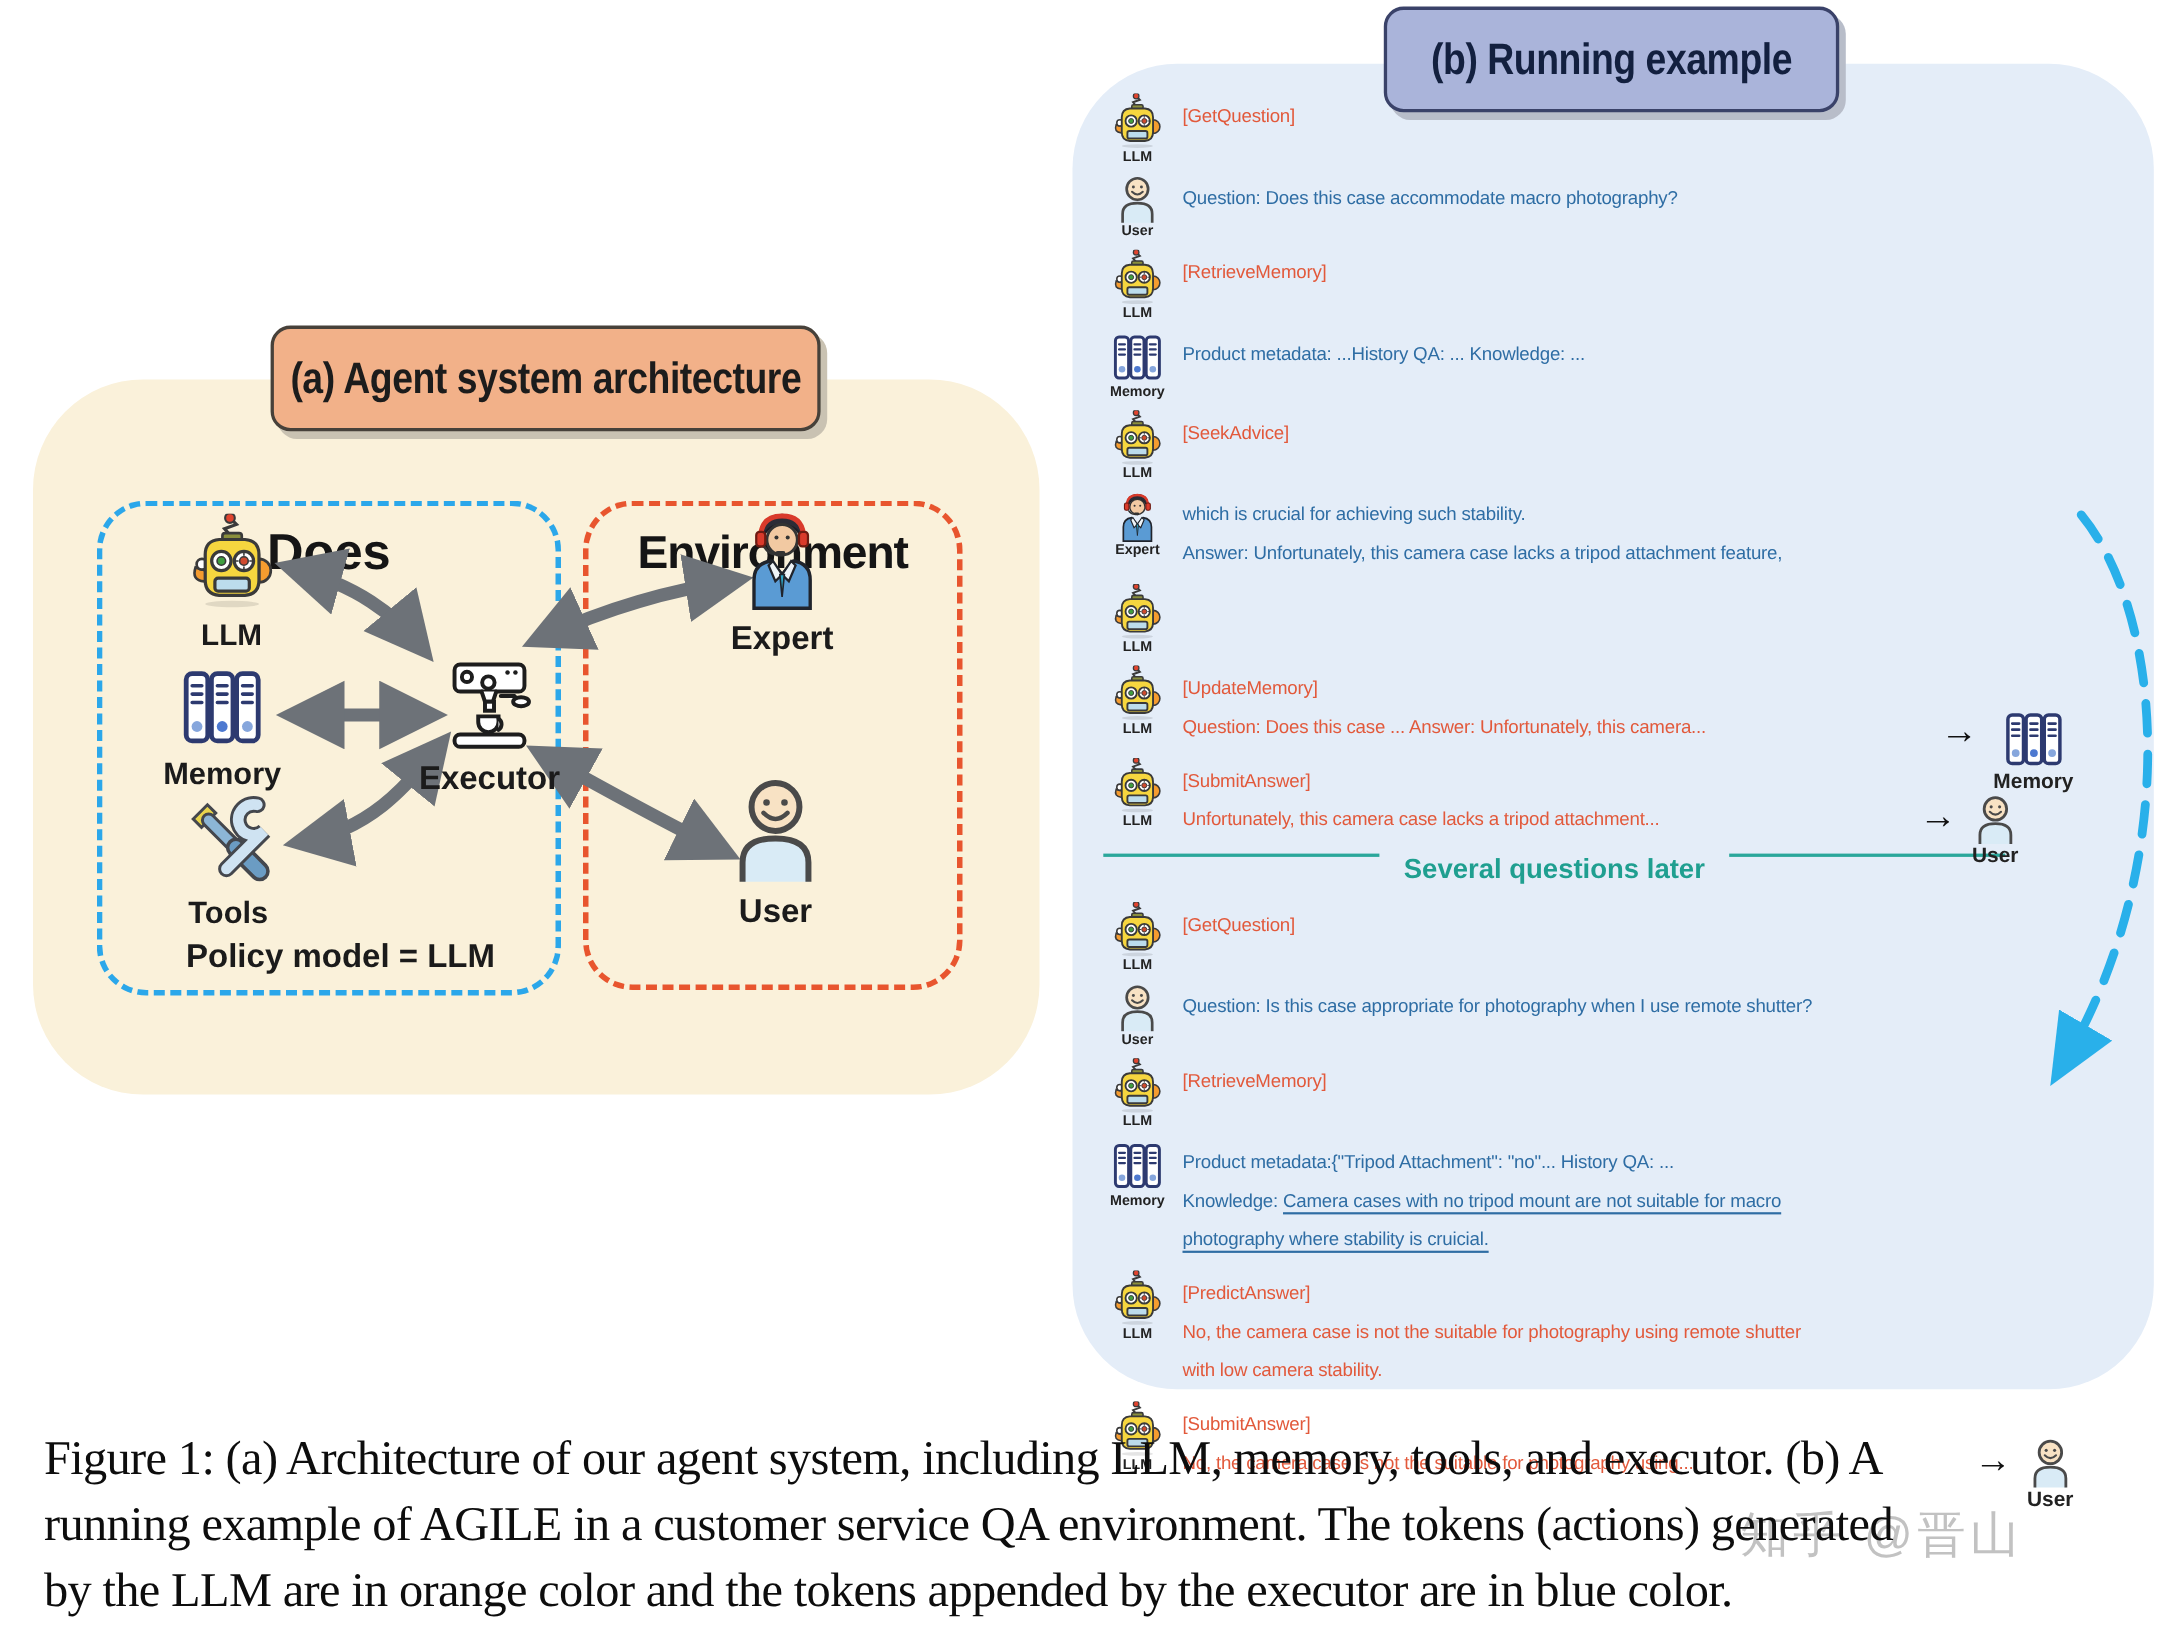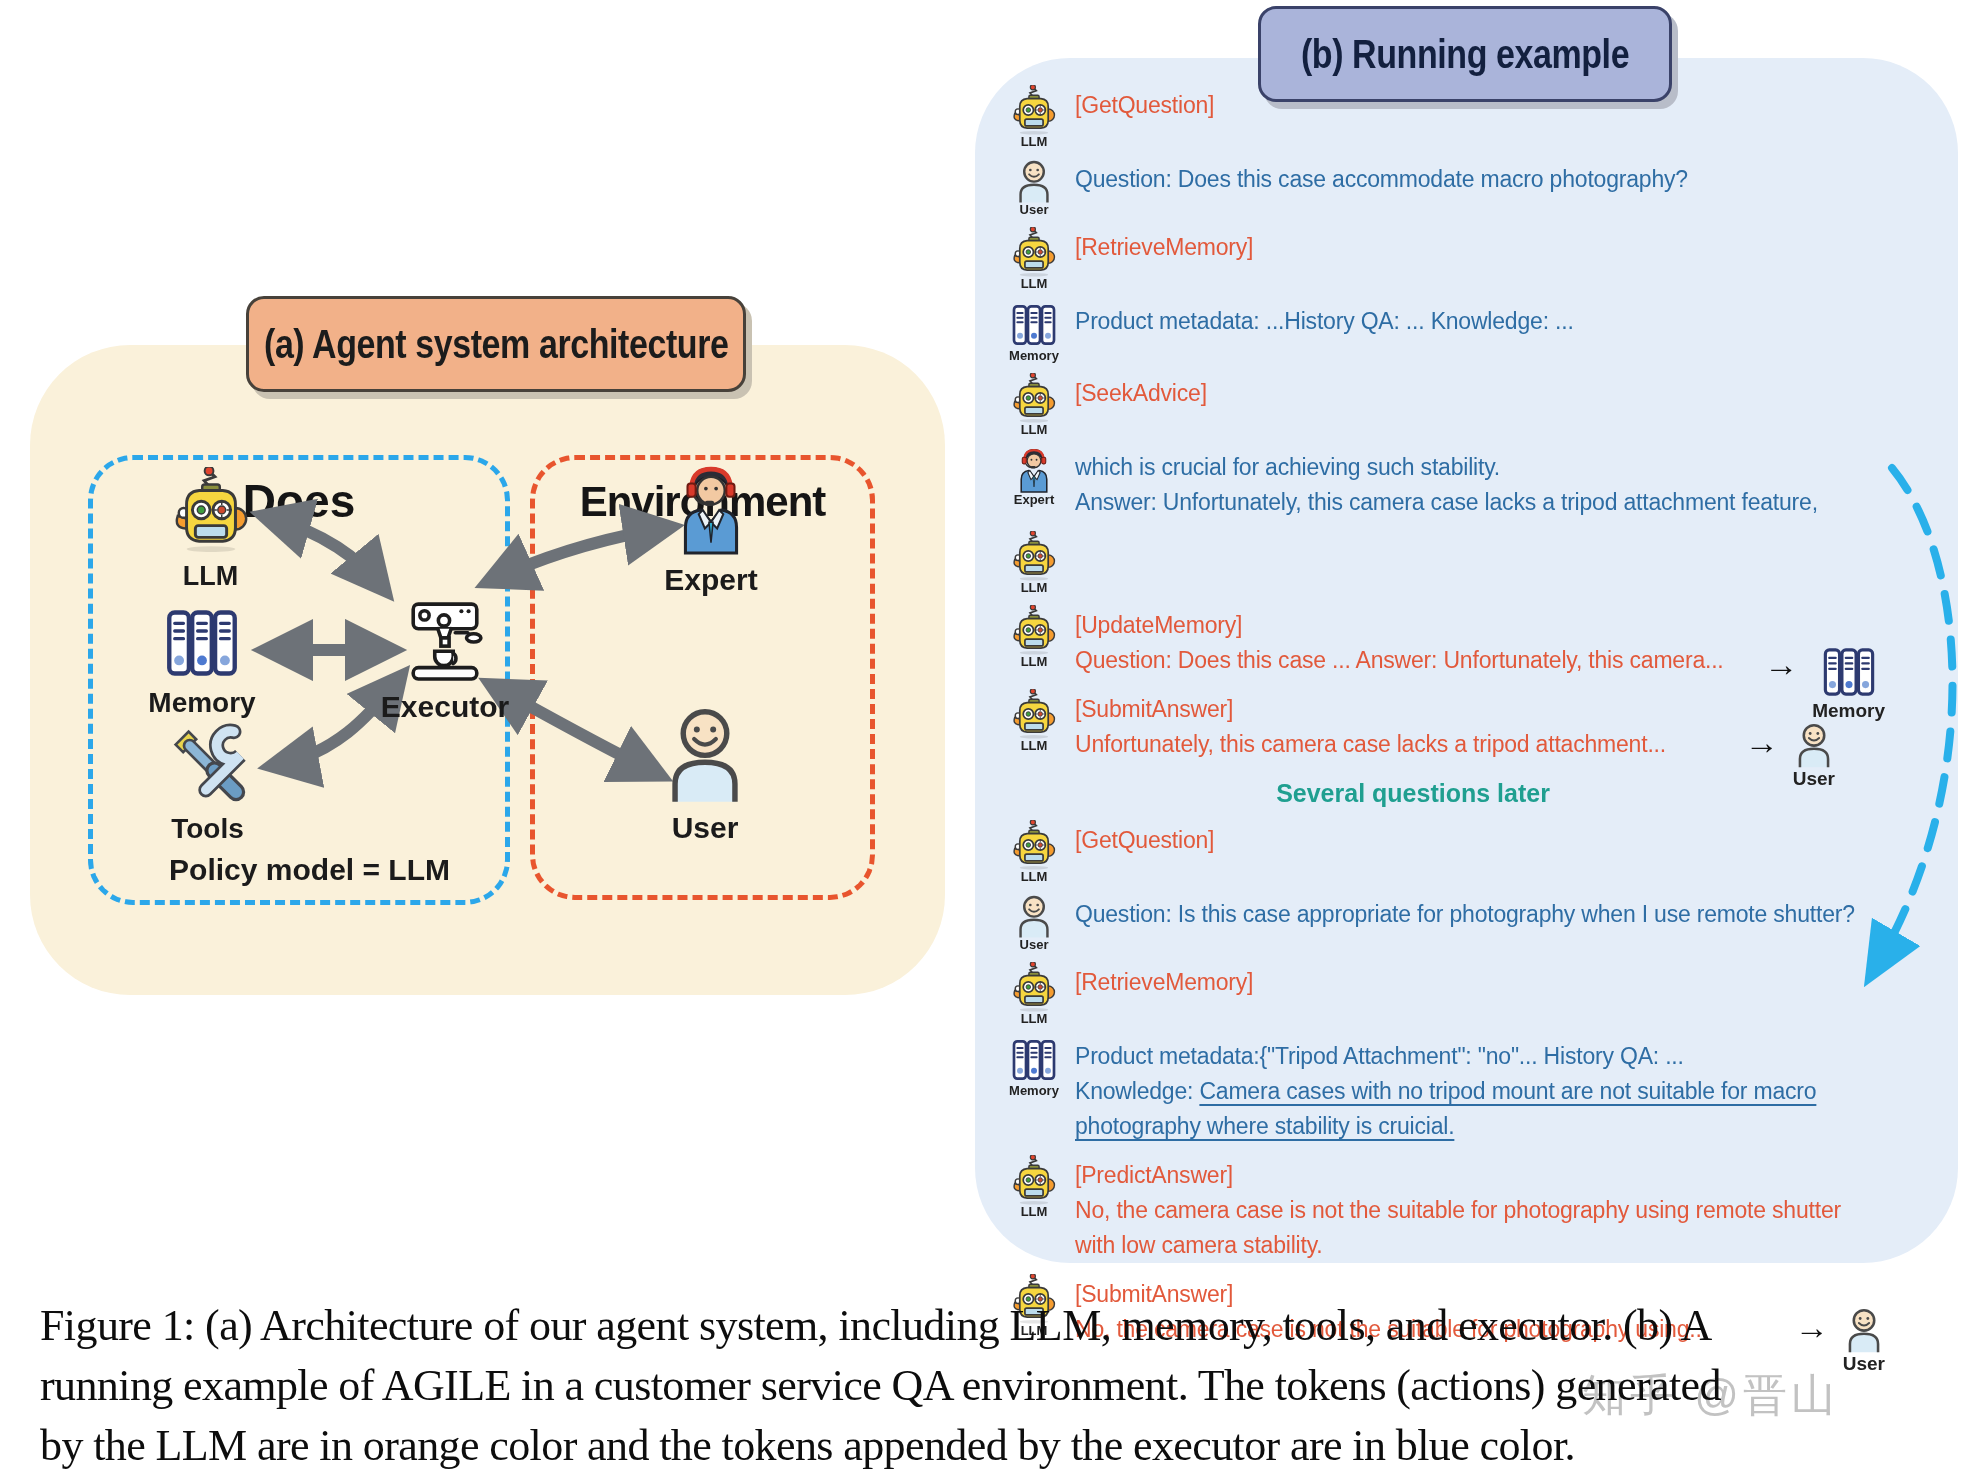--- a/index.html
+++ b/index.html
@@ -37,29 +37,29 @@
   #a-arrows{left:0;top:0;width:915px;height:650px;z-index:2;}
 
   
   #panel-b{left:975px;top:58px;width:983px;height:1205px;background:#e4edf8;
            border-radius:95px;z-index:1;}
   #pb-rows{position:absolute;left:28px;top:30px;width:940px;}
   .msg{display:flex;align-items:flex-start;margin-bottom:14px;position:relative;}
   .msg .icon-col{flex:0 0 62px;display:flex;flex-direction:column;align-items:center;margin-top:-3px;}
   .msg .icon-col .icon-label{font-size:13px;font-weight:bold;color:#222;margin-top:0px;line-height:13px;}
   .msg .text-col{margin-left:10px;}
-  .msg .tline{font-size:23px;letter-spacing:-.2px;line-height:35px;white-space:nowrap;}
+  .msg .tline{font-size:17px;letter-spacing:-.2px;line-height:35px;white-space:nowrap;}
   .t-orange{color:#e2593b;}
   .t-blue{color:#2e6da4;}
   .useg{text-decoration:underline;text-underline-offset:5px;text-decoration-thickness:2px;}
   .right-attach{position:absolute;display:flex;align-items:flex-start;gap:14px;z-index:4;}
   .right-attach .ra-arrow{font-size:34px;color:#111;line-height:40px;}
   .right-attach .icon-col2{display:flex;flex-direction:column;align-items:center;}
   .right-attach .icon-label{font-size:19px;font-weight:bold;color:#222;}
-  .divider{display:flex;align-items:center;margin:6px 120px 6px 0;height:35px;margin-bottom:12px;flex-direction:column;}
+  .divider{display:flex;margin:6px 120px 6px 0;height:35px;margin-bottom:12px;}
   .divider .dline{flex:1;height:3px;background:#2aa79b;}
   .divider .dtext{margin:0 22px;font-size:25px;font-weight:bold;color:#1f9f90;white-space:nowrap;}
   #pb-curve{position:absolute;left:0;top:0;width:983px;height:1205px;z-index:5;pointer-events:none;}
 
   
   #caption{left:40px;top:1296px;width:1905px;z-index:3;
            font-family:"Liberation Serif","DejaVu Serif",serif;color:#0d0d0d;}
   #caption .cap-line{font-size:44px;line-height:60px;letter-spacing:-.6px;white-space:nowrap;}
   #watermark{left:1582px;top:1366px;z-index:2;font-size:44px;color:#c2c2c2;
              letter-spacing:4px;white-space:nowrap;}

